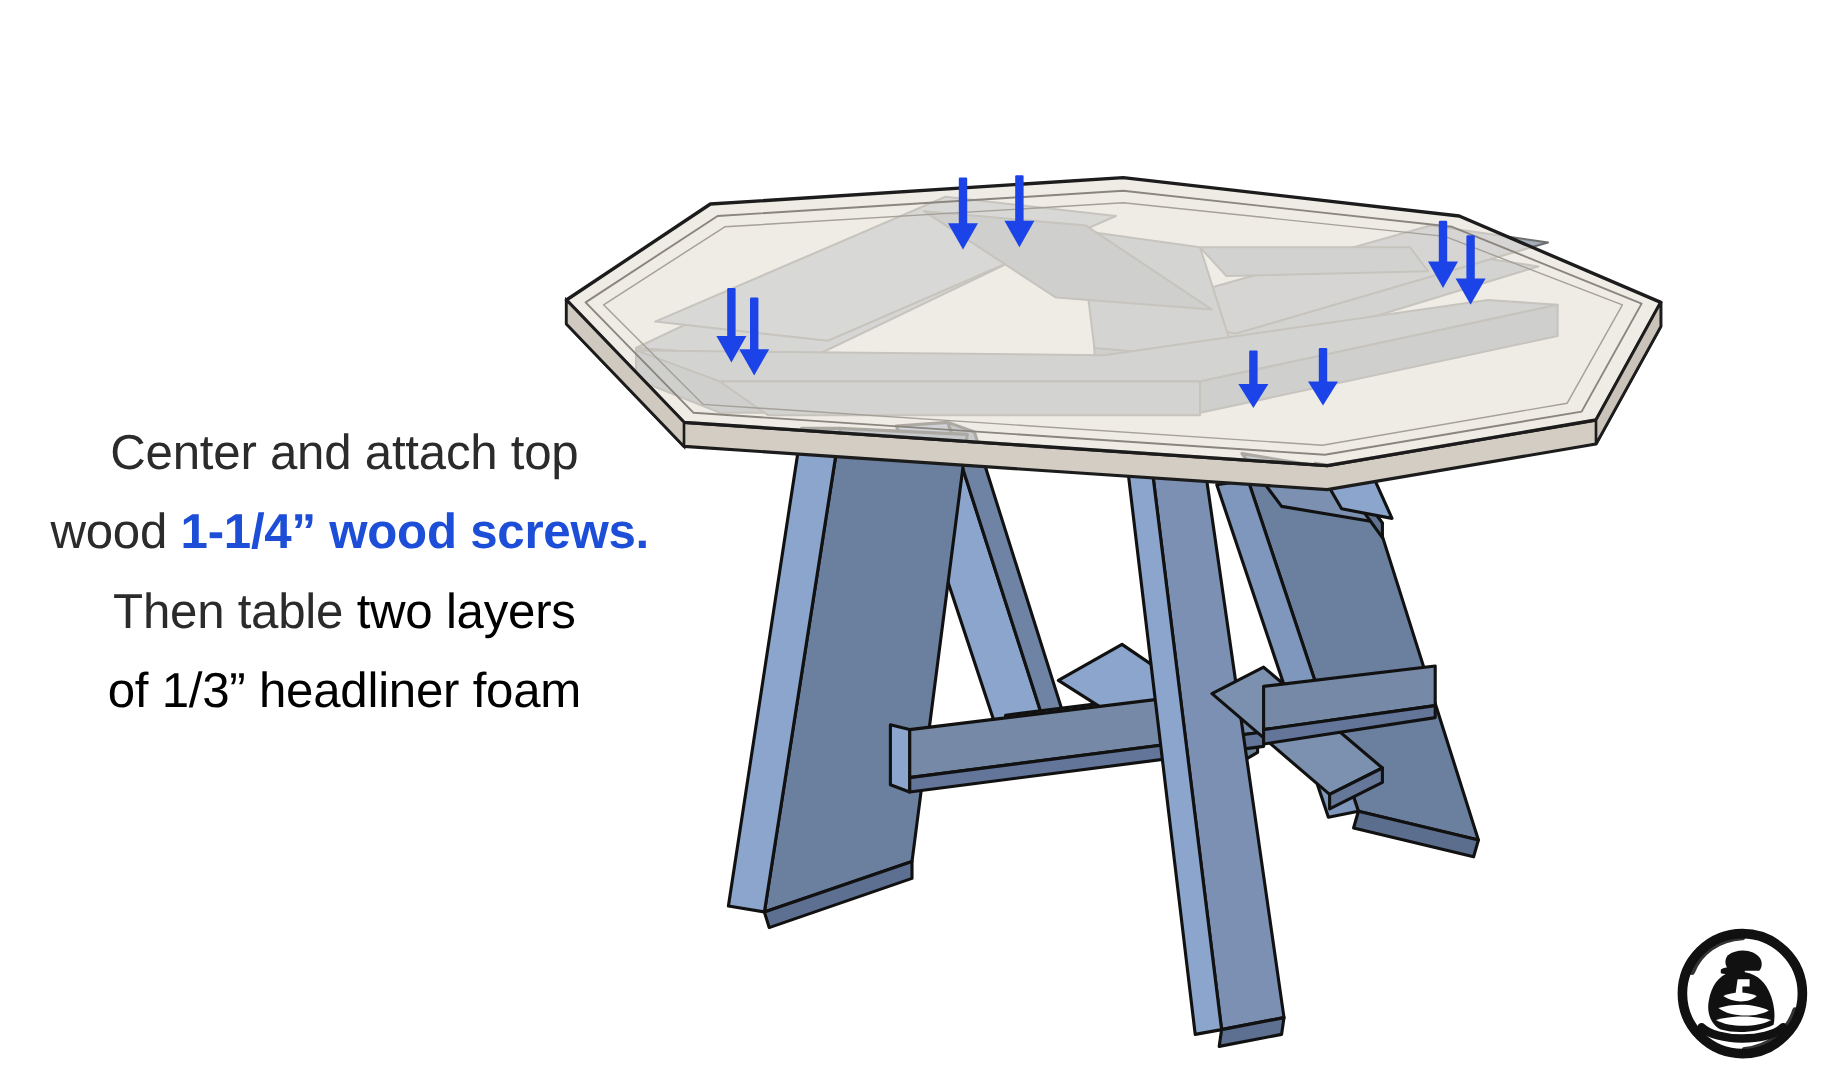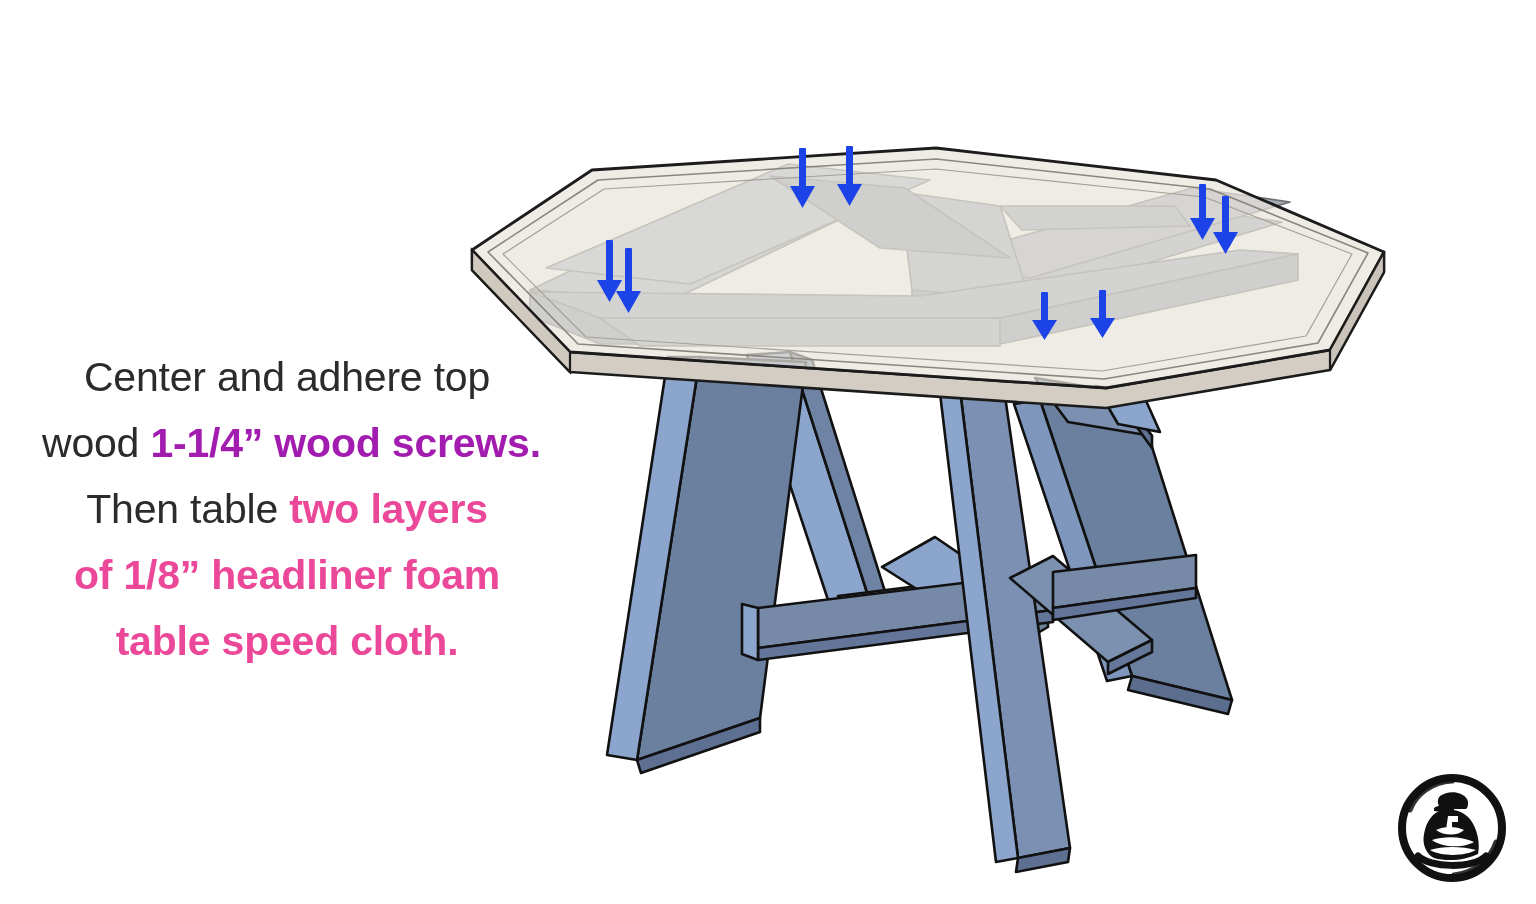--- a/index.html
+++ b/index.html
@@ -34,22 +34,22 @@
     color: #2b2b2b;
     font-size: 41px;
     line-height: 66px;
     font-weight: 300;
     letter-spacing: -0.2px;
   }
   #instruction-block .ln {
     display: block;
     white-space: nowrap;
   }
-  .em-bold { font-weight: 700; color: #ec4899; }
-  .em-blue { font-weight: 700; color: #a21caf; }
+  .em-bold { font-weight: 400; color: #000000; }
+  .em-blue { font-weight: 700; color: #1d4ed8; }
 
   
   #drawing-svg {
     position: absolute;
     left: 0; top: 0;
     width: 1536px;
     height: 904px;
     pointer-events: none;
   }
 
@@ -62,25 +62,24 @@
     height: 112px;
   }
   #brand-logo svg { display: block; width: 112px; height: 112px; }
 </style>
 </head>
 <body>
 
 <div id="stage">
 
   <div id="instruction-block">
-    <span class="ln"><span>Center and adhere top</span></span>
+    <span class="ln"><span>Center and attach top</span></span>
     <span class="ln"><span>wood </span><span class="em-blue">1-1/4” wood screws.</span></span>
     <span class="ln"><span>Then table </span><span class="em-bold">two layers</span></span>
-    <span class="ln"><span class="em-bold">of 1/8” headliner foam</span></span>
-    <span class="ln"><span class="em-bold">table speed cloth.</span></span>
+    <span class="ln"><span class="em-bold">of 1/3” headliner foam</span></span>
   </div>
 
   <svg id="drawing-svg" viewBox="0 0 1536 904">
     <defs>
       <pattern id="dots" width="4" height="4" patternUnits="userSpaceOnUse">
         <rect width="4" height="4" fill="none"></rect>
         <circle cx="1" cy="1" r="0.45" fill="#ffffff" opacity="0.5"></circle>
       </pattern>
       <linearGradient id="legGrad" x1="0" y1="0" x2="1" y2="0">
         <stop offset="0%" stop-color="#7187a6"></stop>

